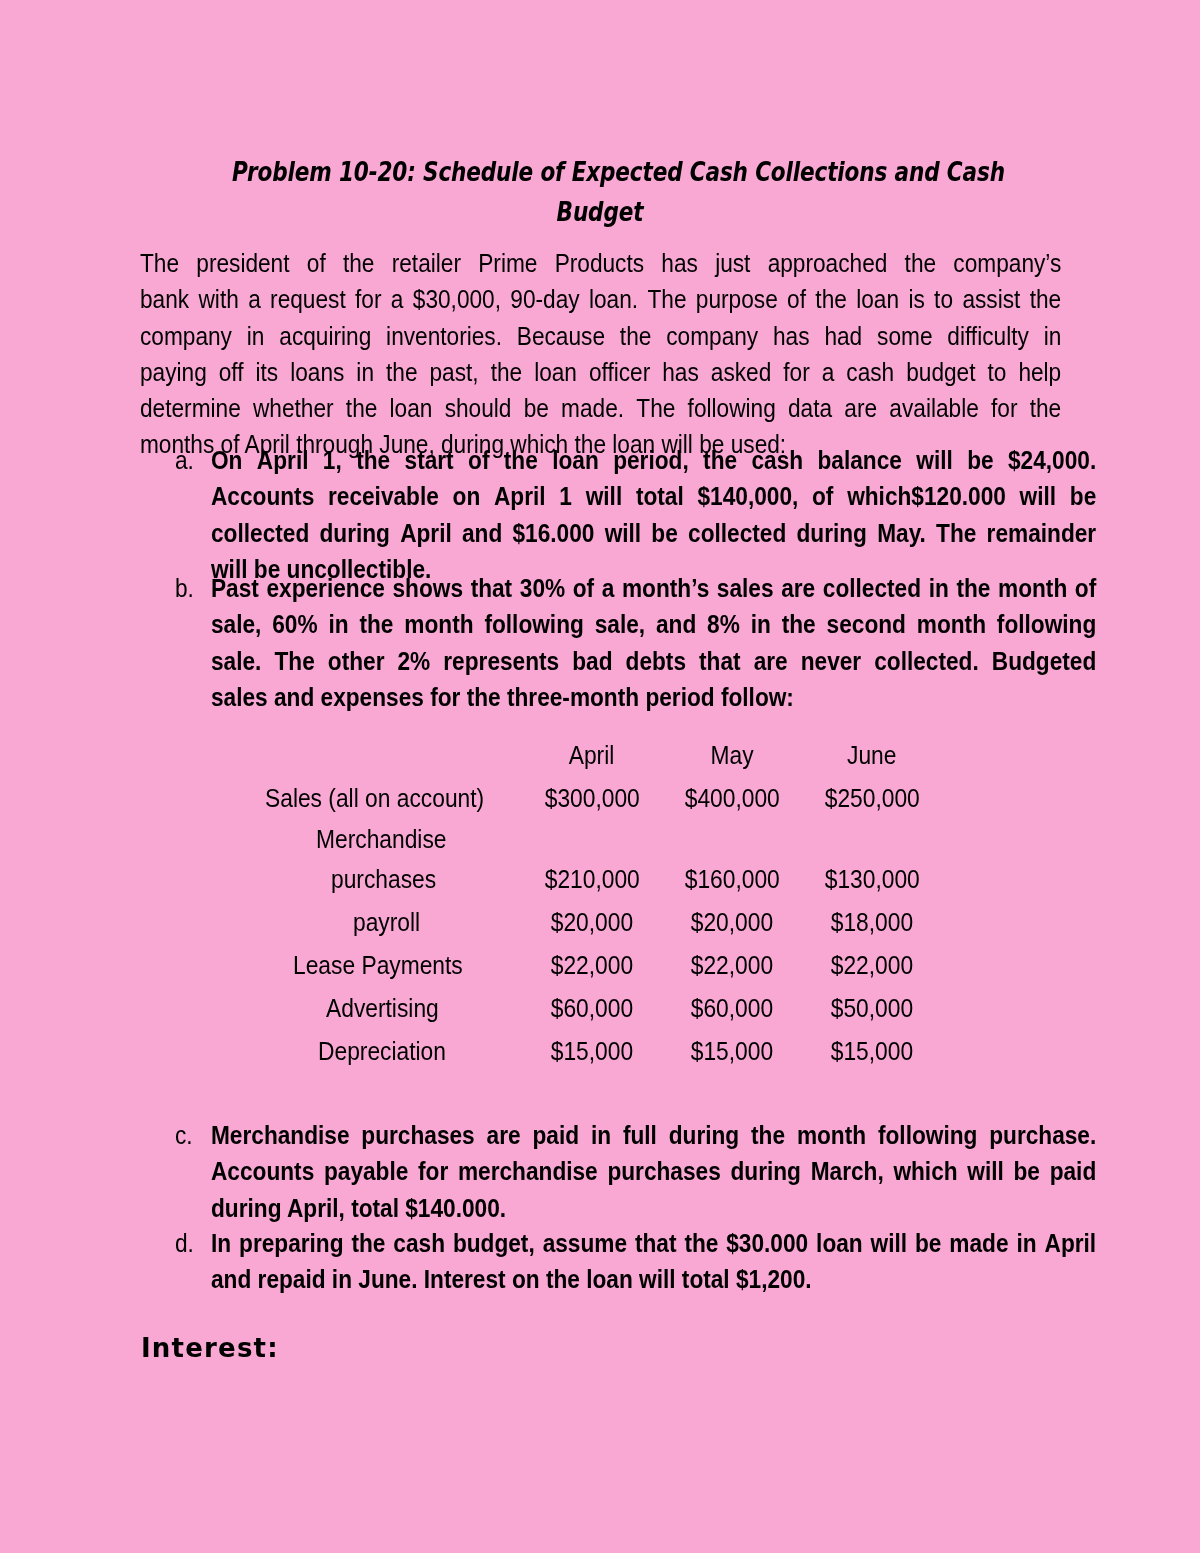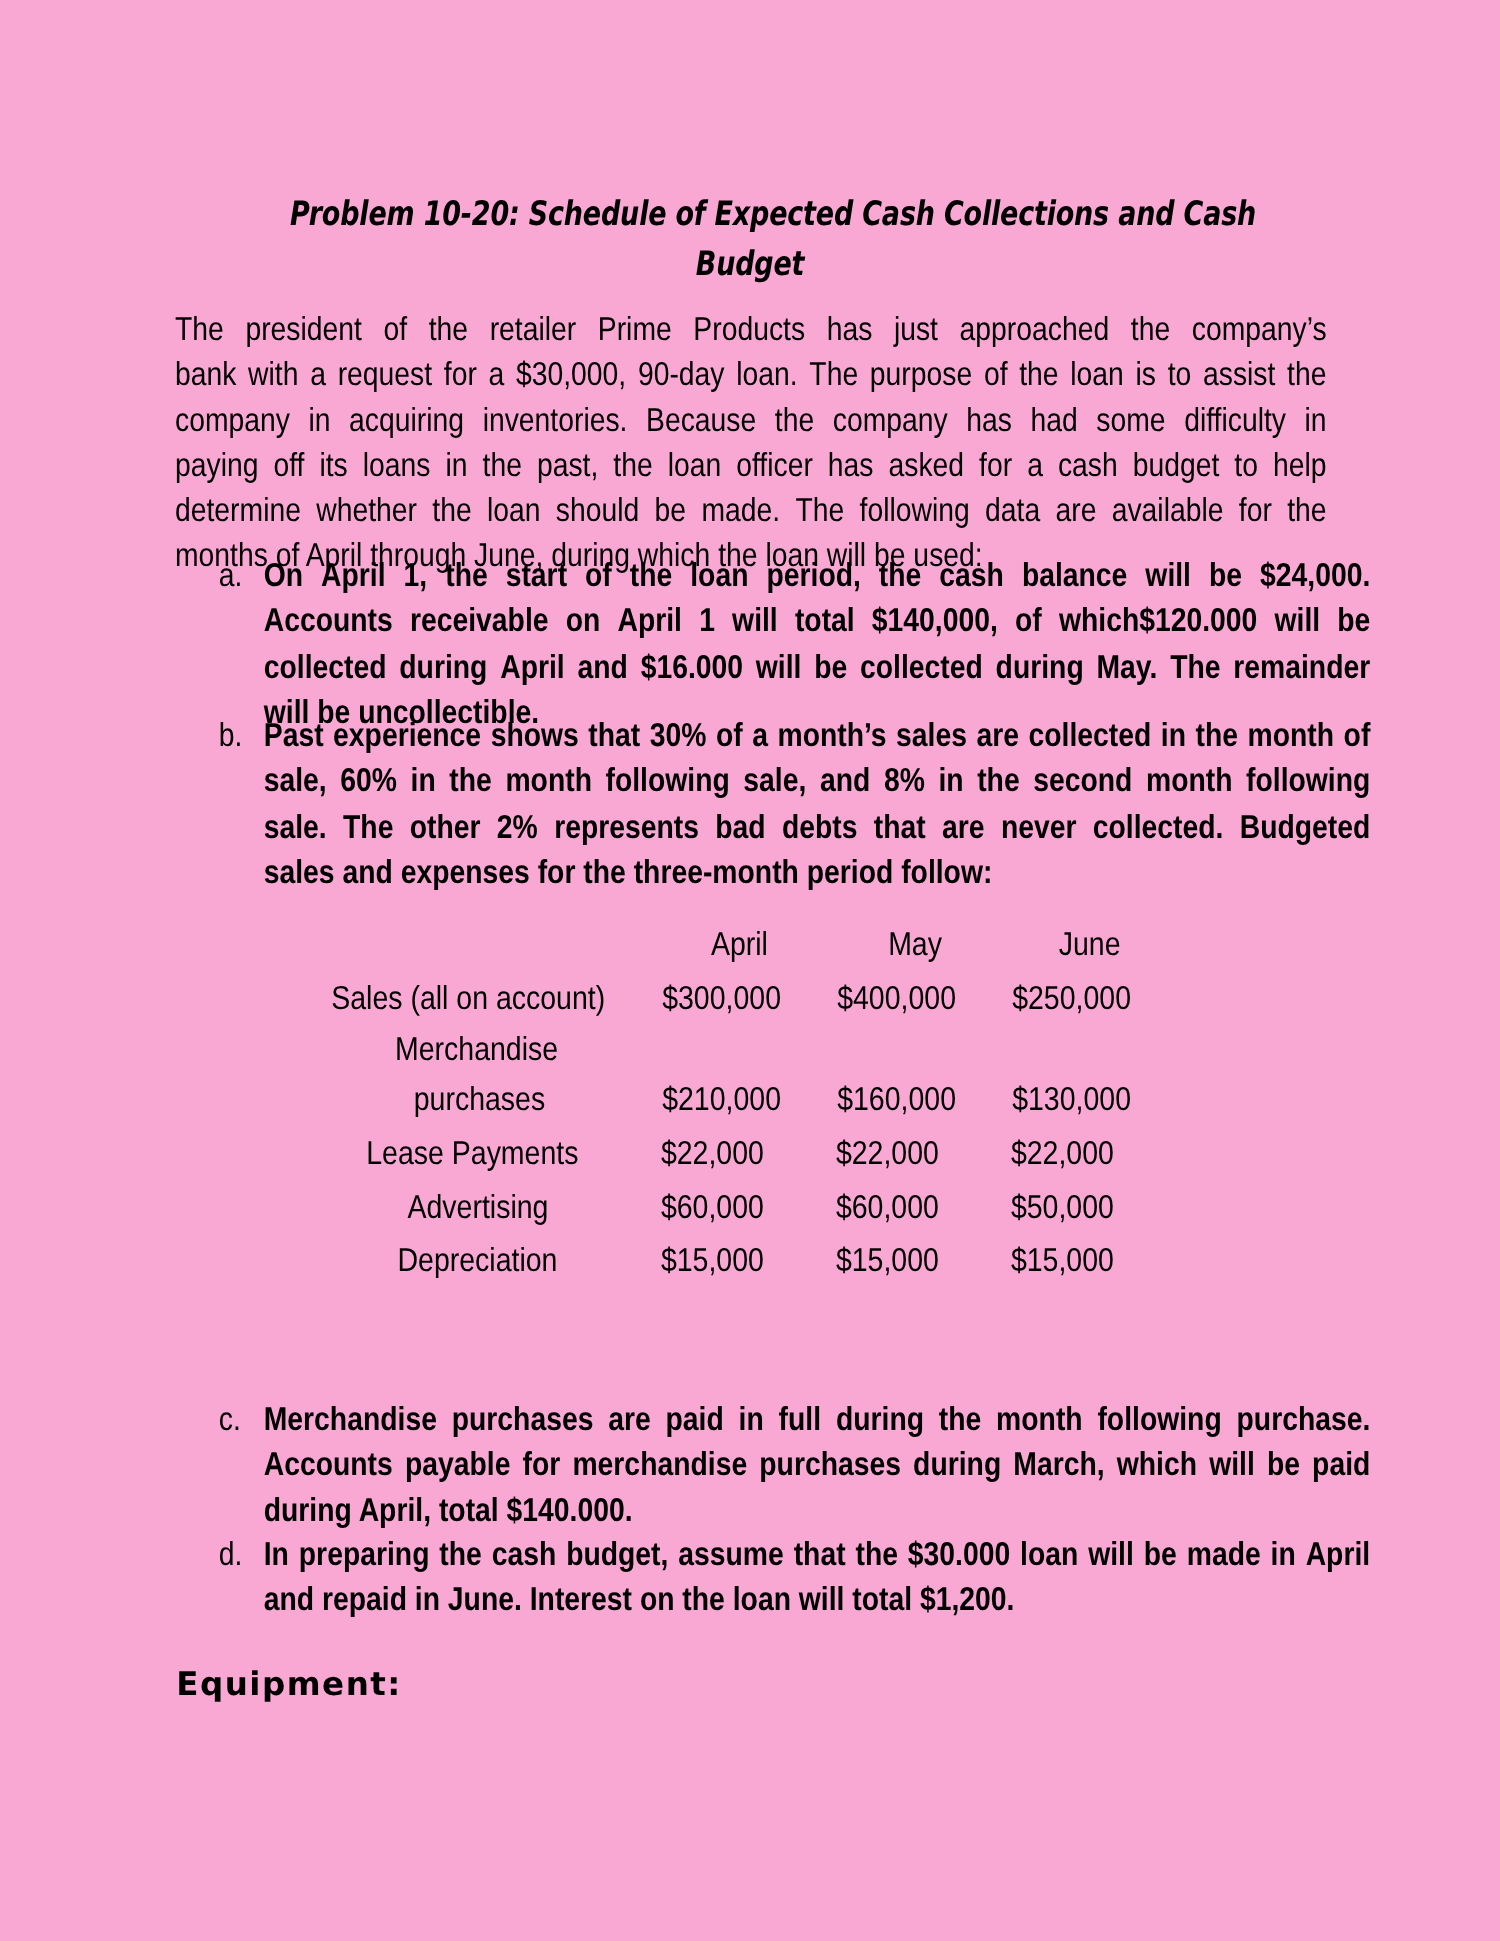--- a/index.html
+++ b/index.html
@@ -126,21 +126,21 @@
     white-space: nowrap;
   }
   .budget-table .lbl span,
   .budget-table .num span,
   .budget-table .hdr span {
     display: inline-block;
     transform: scaleX(0.86);
     transform-origin: 0 50%;
   }
   .budget-table .num {
-    text-align: left;
+    text-align: center;
     width: 140px;
     white-space: nowrap;
   }
   .budget-table .num span { transform-origin: 50% 50%; }
   .budget-table .hdr {
     text-align: center;
     width: 140px;
     height: 46px;
     white-space: nowrap;
   }
@@ -387,20 +387,26 @@
         <td class="num"><span></span></td>
         <td class="num"><span></span></td>
       </tr>
       <tr class="merch-b">
         <td class="lbl"><span>purchases</span></td>
         <td class="num"><span>$210,000</span></td>
         <td class="num"><span>$160,000</span></td>
         <td class="num"><span>$130,000</span></td>
       </tr>
       <tr class="tall">
+        <td class="lbl"><span>payroll</span></td>
+        <td class="num"><span>$20,000</span></td>
+        <td class="num"><span>$20,000</span></td>
+        <td class="num"><span>$18,000</span></td>
+      </tr>
+      <tr class="tall">
         <td class="lbl"><span>Lease Payments</span></td>
         <td class="num"><span>$22,000</span></td>
         <td class="num"><span>$22,000</span></td>
         <td class="num"><span>$22,000</span></td>
       </tr>
       <tr class="tall">
         <td class="lbl"><span>Advertising</span></td>
         <td class="num"><span>$60,000</span></td>
         <td class="num"><span>$60,000</span></td>
         <td class="num"><span>$50,000</span></td>
@@ -464,15 +470,15 @@
           <span>will</span>
           <span>be</span>
           <span>made</span>
           <span>in</span>
           <span>April</span>
         </span>
       <span class="li-line">and repaid in June. Interest on the loan will total $1,200.</span>
     </div>
   </div>
 
-  <div class="required-heading">Equipment:</div>
+  <div class="required-heading">Interest:</div>
 
 </div>
 
 </body></html>

